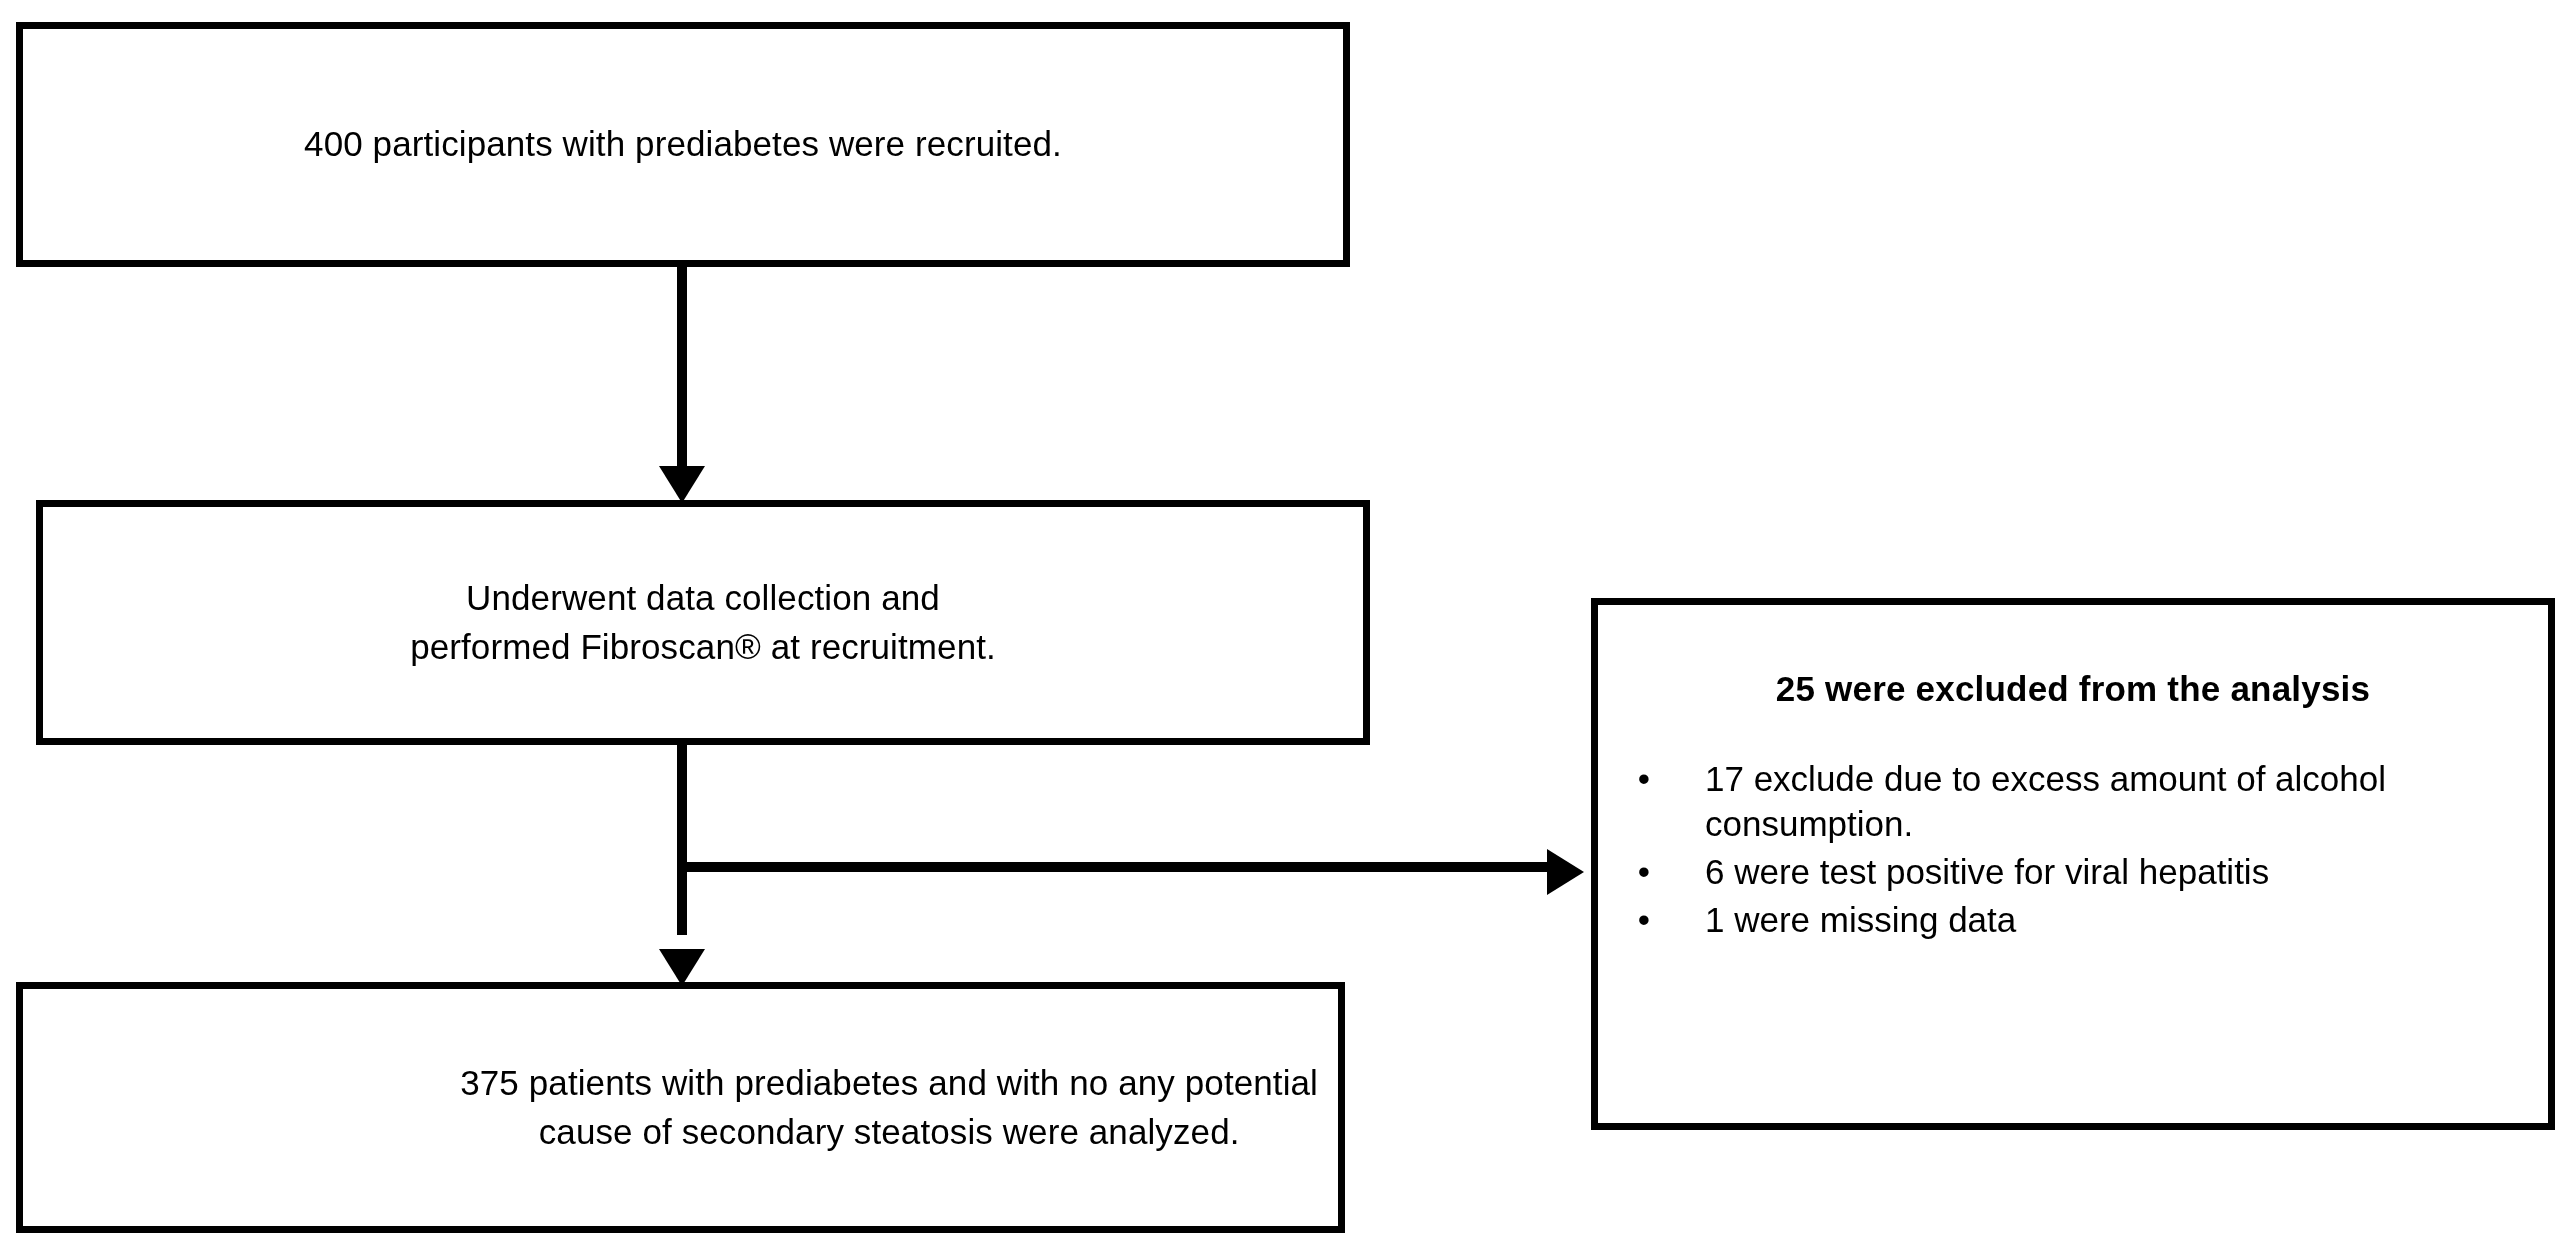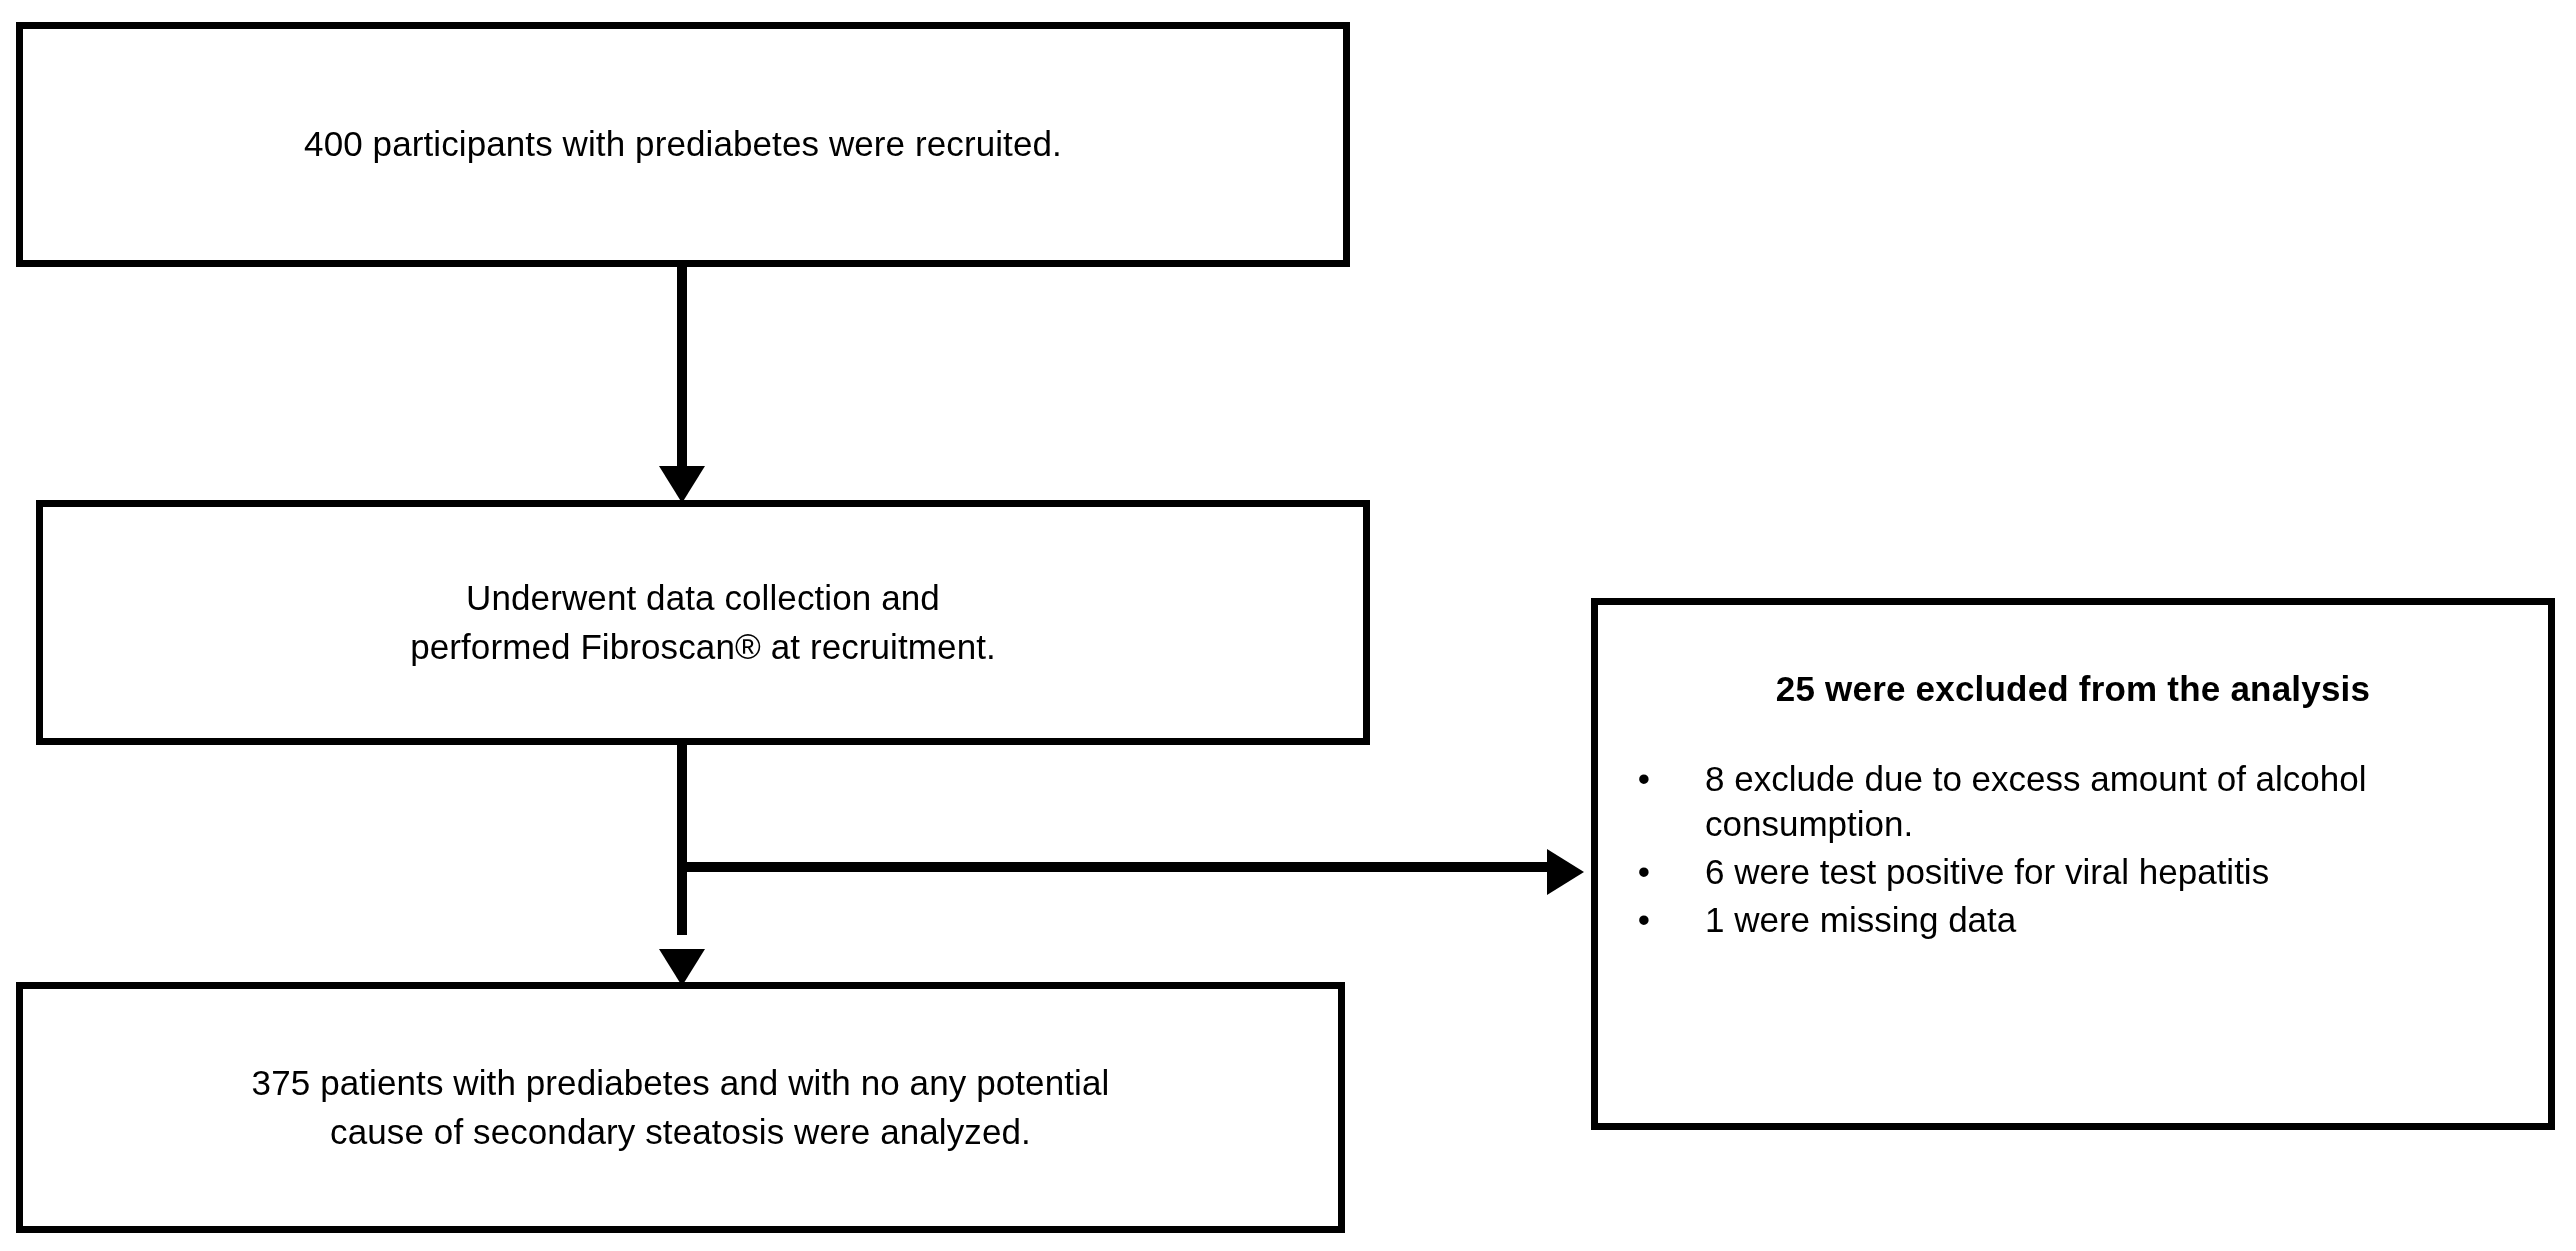--- a/index.html
+++ b/index.html
@@ -48,20 +48,21 @@
     top: 500px;
     width: 1334px;
     height: 245px;
     margin-left: 20px;
   }
   #box-analyzed {
     left: 16px;
     top: 982px;
     width: 1329px;
     height: 251px;
+    justify-content: flex-end;
   }
   #box-excluded {
     left: 1591px;
     top: 598px;
     width: 964px;
     height: 532px;
     display: block;
     padding: 6px;
   }
 
@@ -177,21 +178,21 @@
 
   <div class="flow-box" id="box-analyzed">
     <div class="box-text">375 patients with prediabetes and with no any potential
 cause of secondary steatosis were analyzed.</div>
   </div>
 
   <div class="flow-box" id="box-excluded">
     <div class="excluded-inner">
       <div class="excluded-heading">25 were excluded from the analysis</div>
       <ul class="excluded-list" id="excluded-list">
-          <li class="excluded-item"><span class="bullet-dot">•</span><span>8 exclude due to  excess amount of alcohol consumption.</span></li>
+          <li class="excluded-item"><span class="bullet-dot">•</span><span>17 exclude due to  excess amount of alcohol consumption.</span></li>
           <li class="excluded-item"><span class="bullet-dot">•</span><span>6 were test positive for viral hepatitis</span></li>
           <li class="excluded-item"><span class="bullet-dot">•</span><span>1 were missing data</span></li>
         </ul>
     </div>
   </div>
 
 </div>
 
 
 </body></html>

